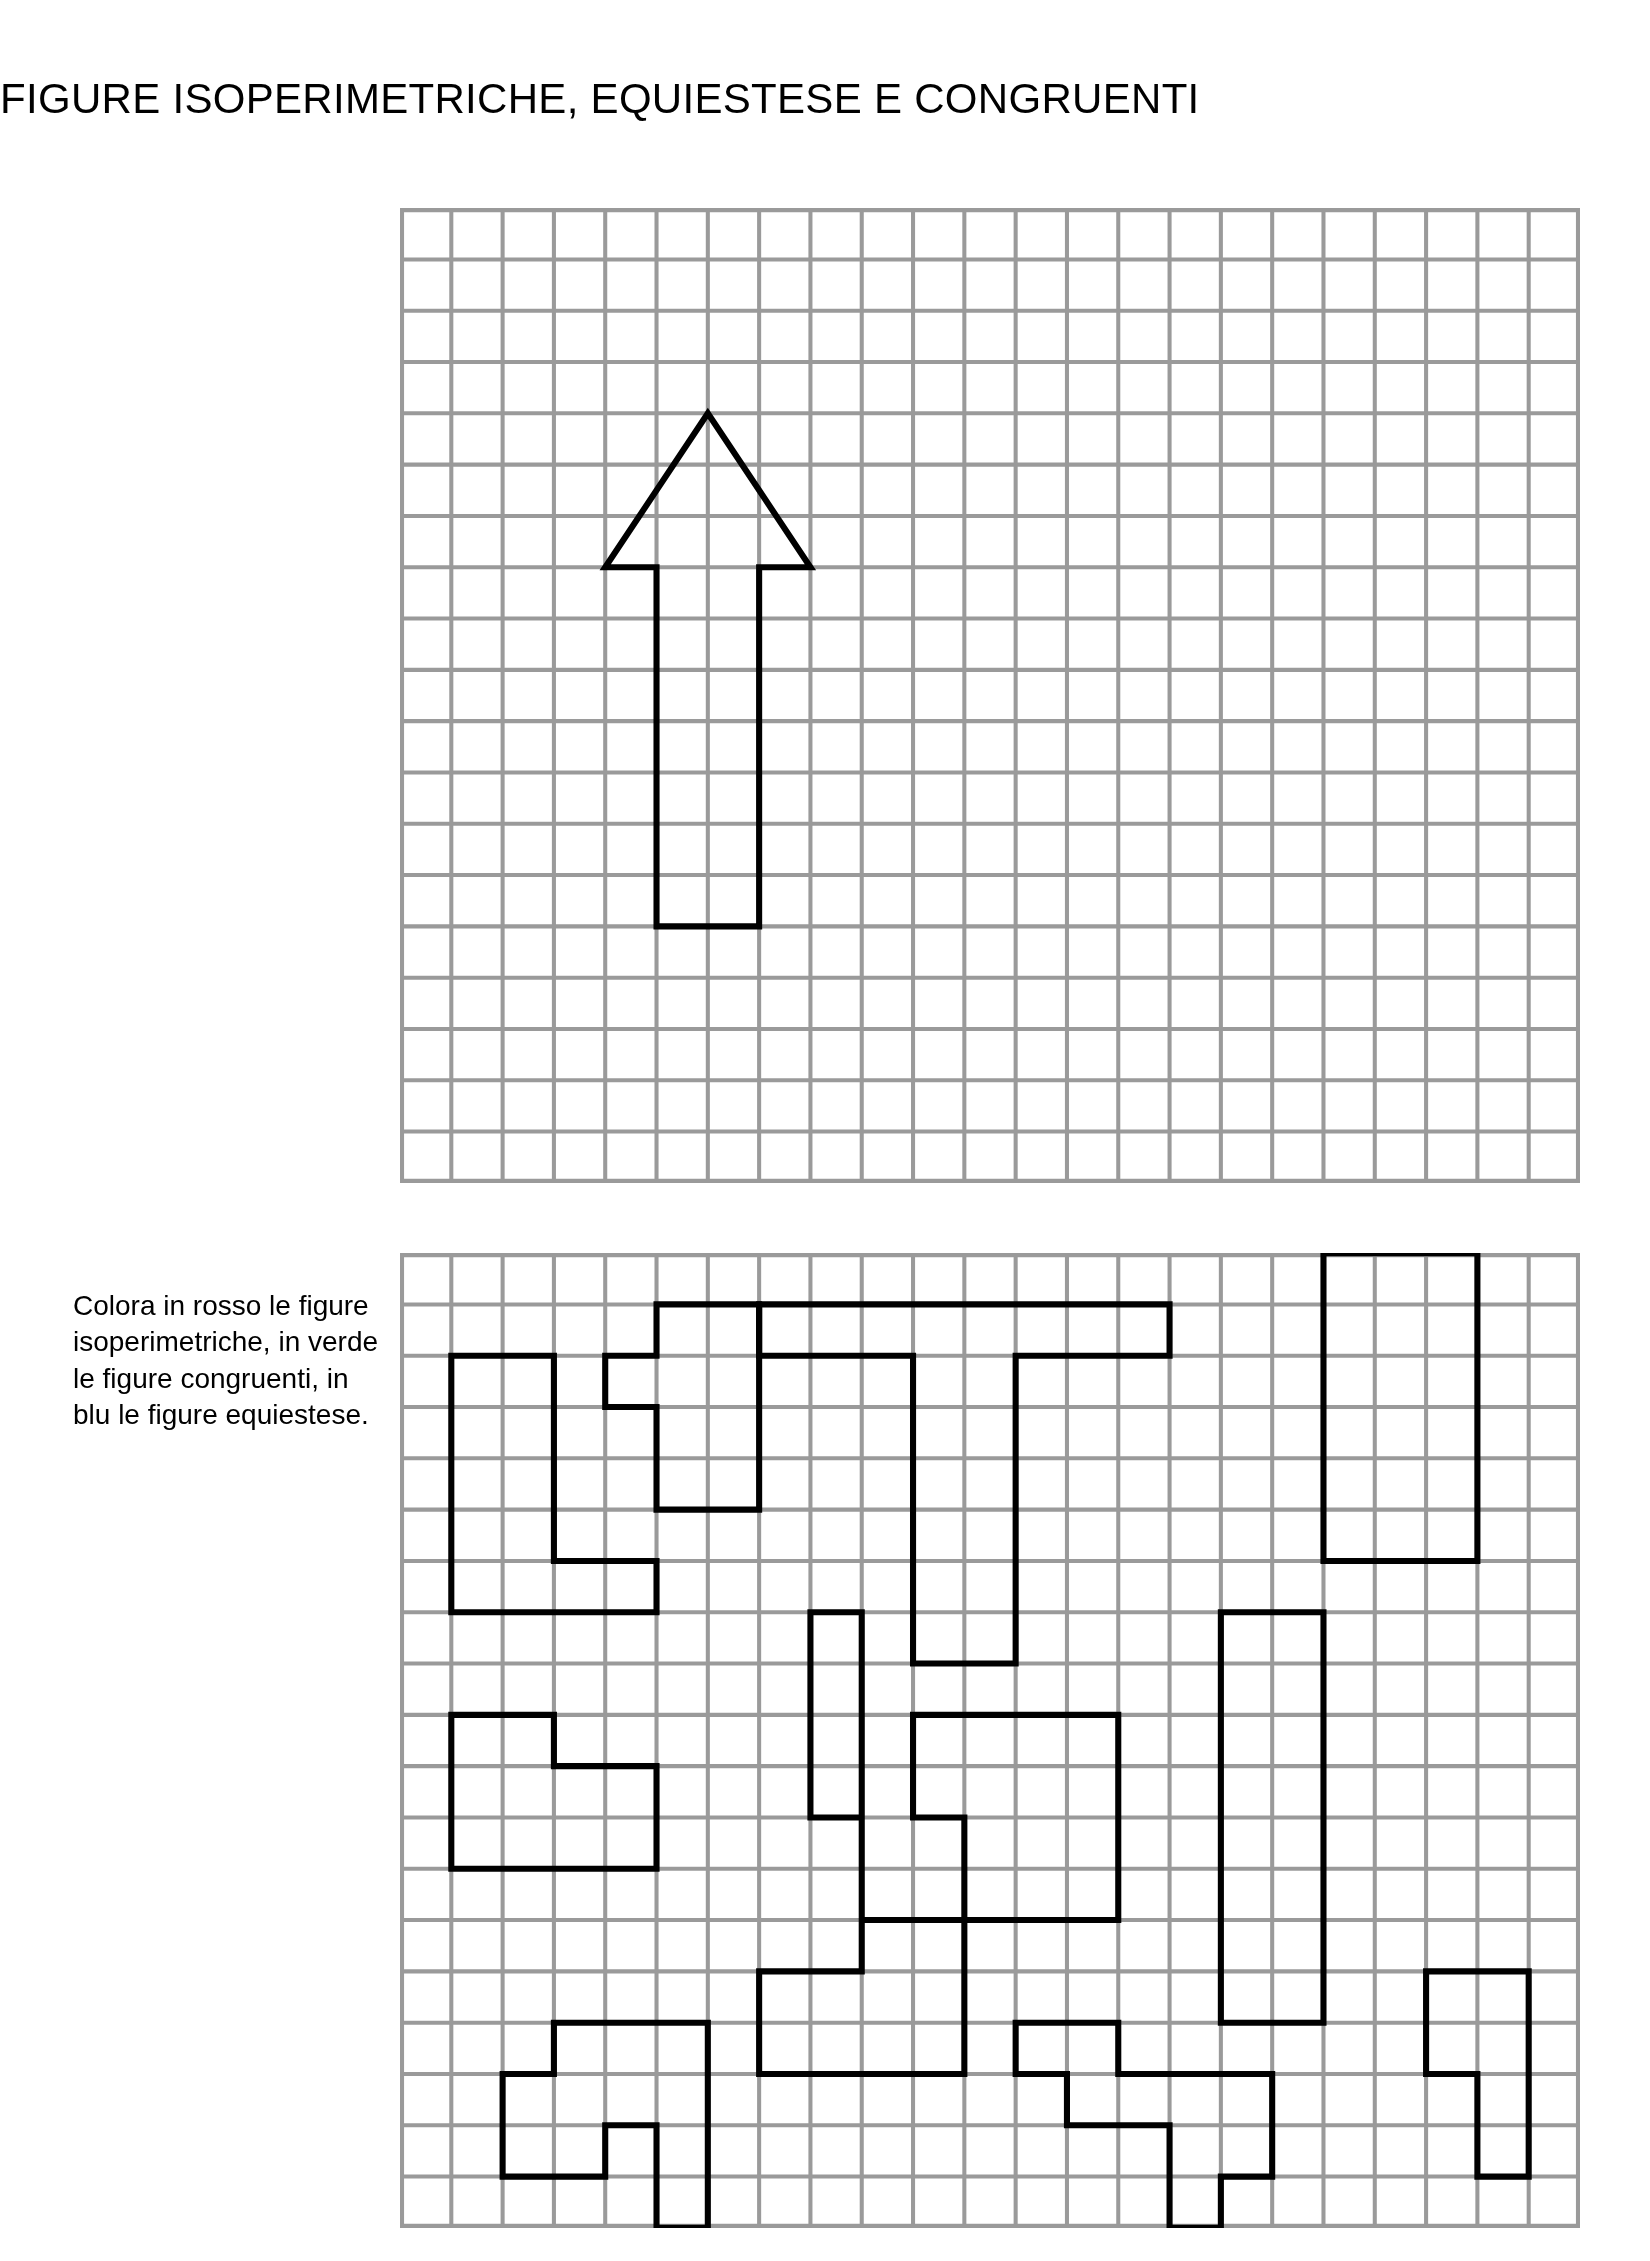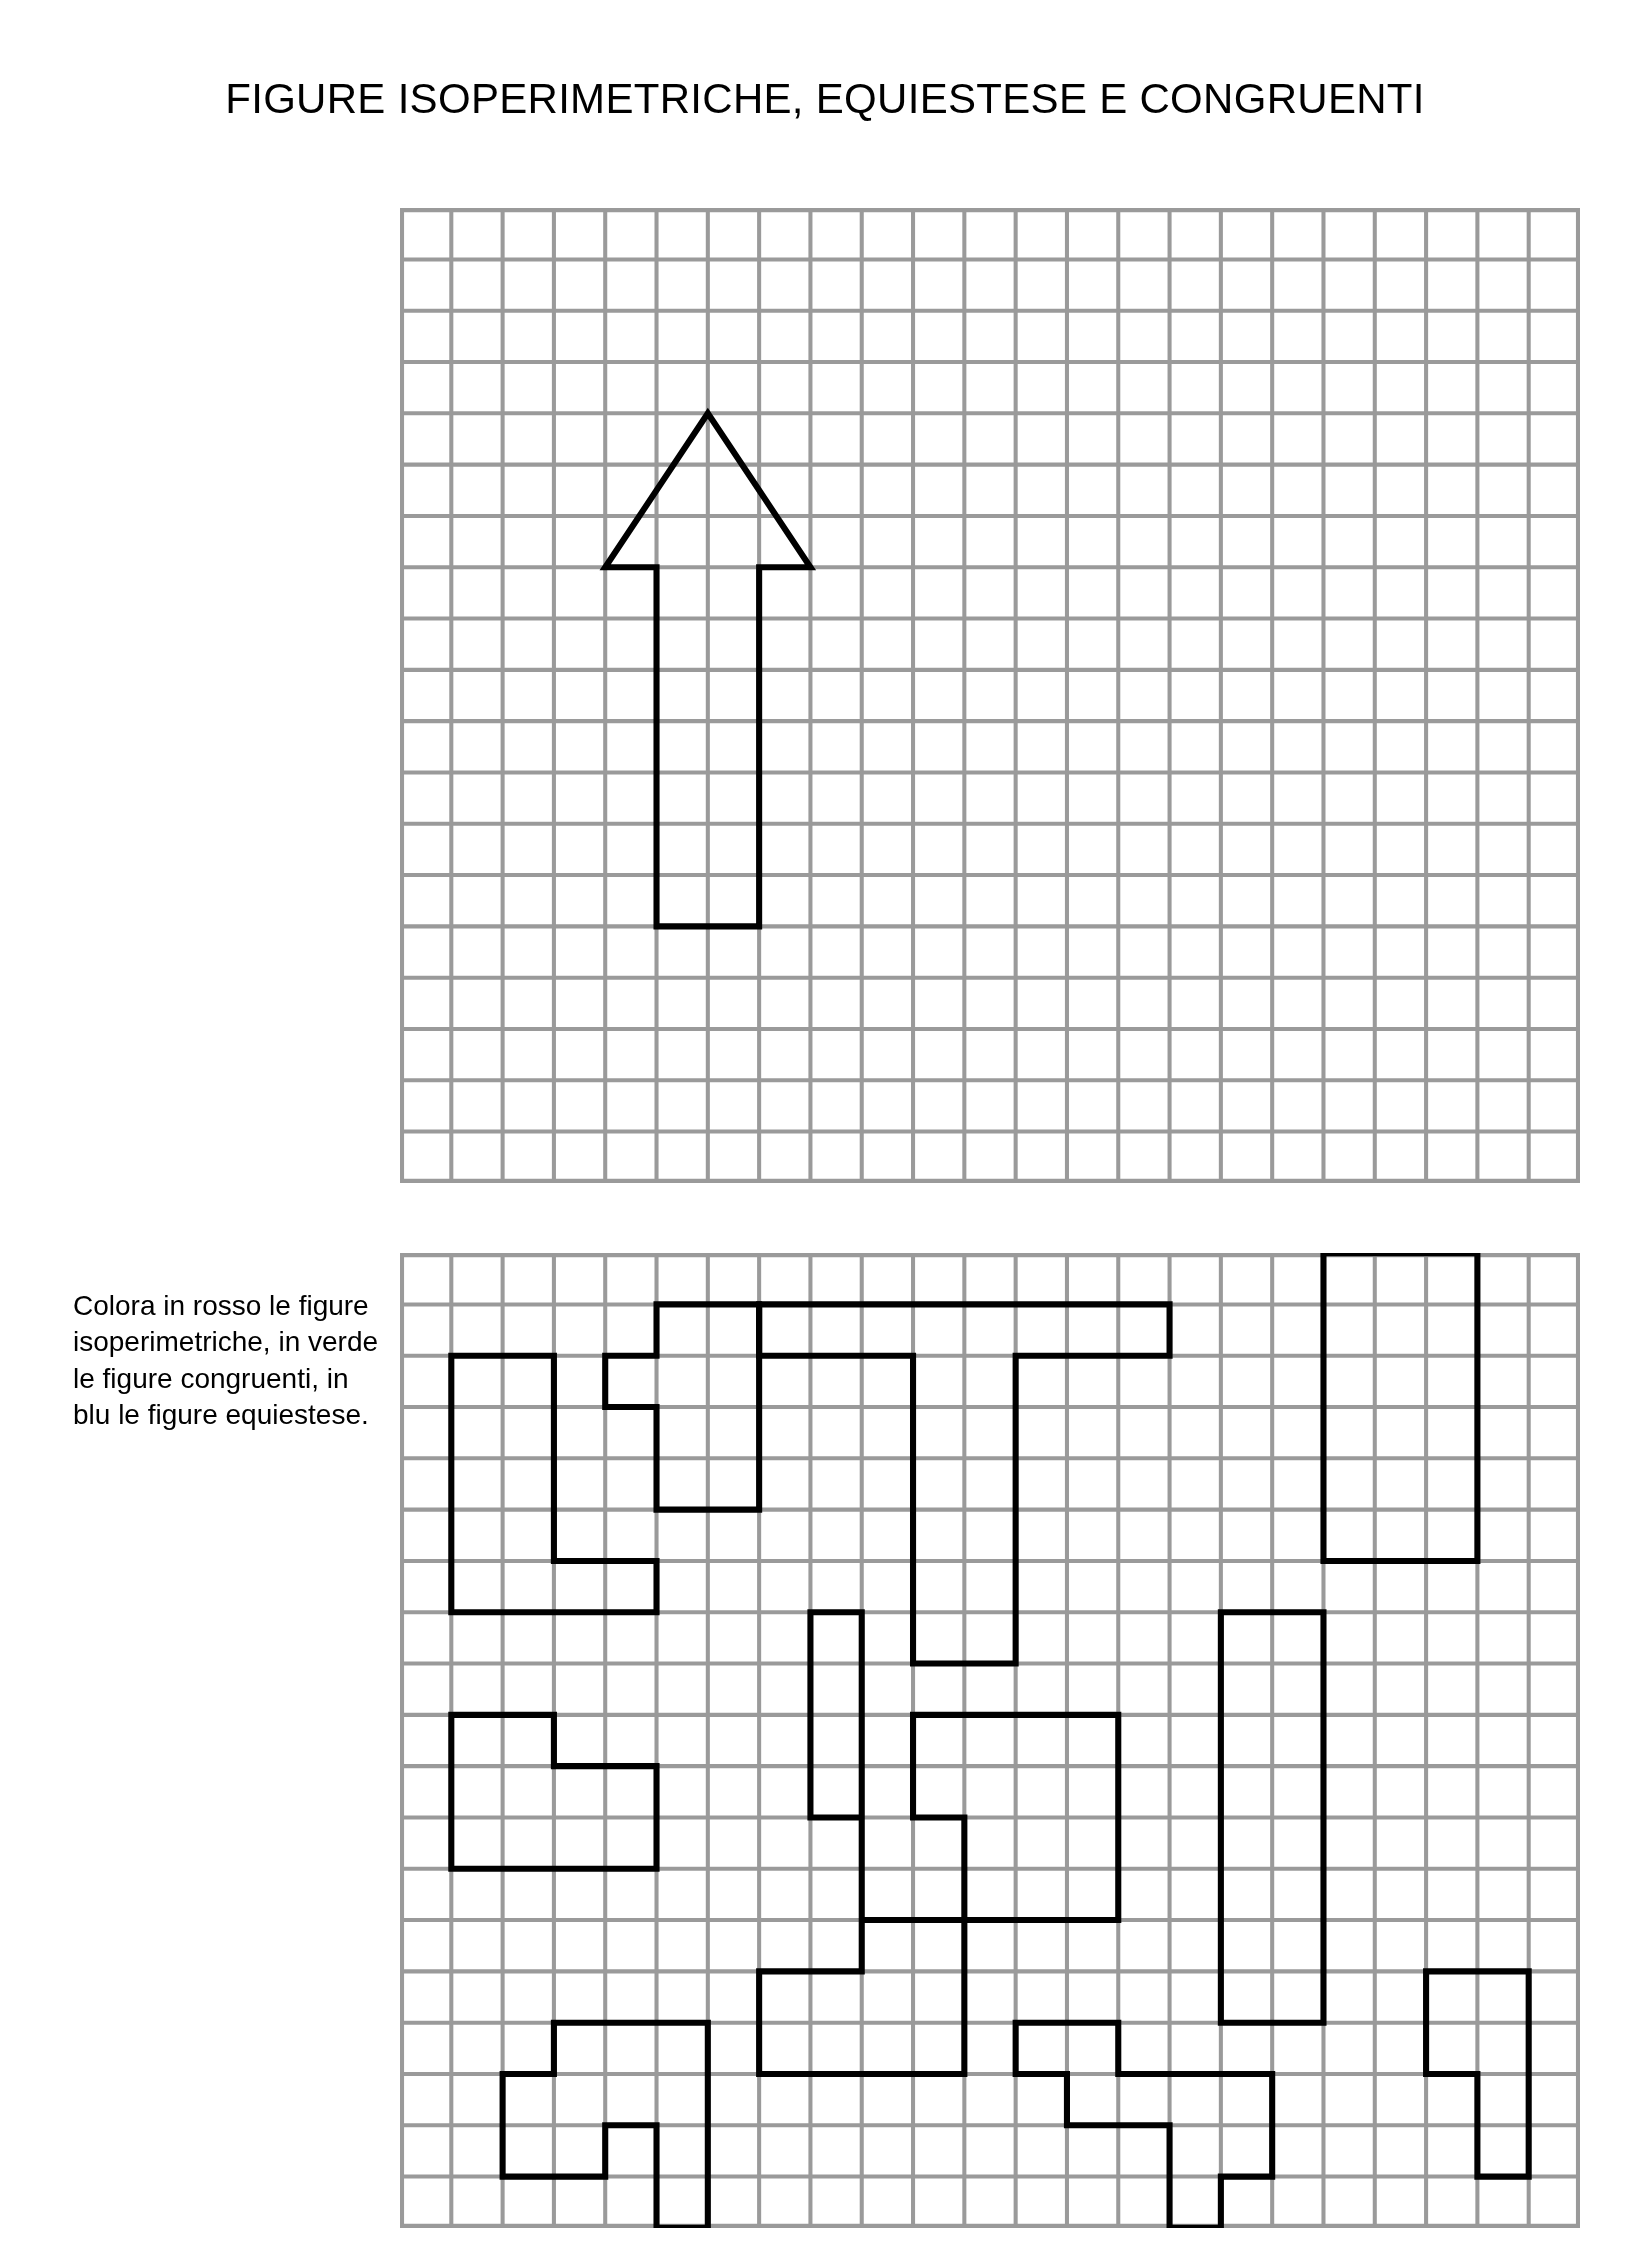--- a/index.html
+++ b/index.html
@@ -18,21 +18,20 @@
   }
   .page {
     position: absolute;
     inset: 0;
   }
   .worksheet-title {
     position: absolute;
     left: 0;
     top: 47px;
     width: 1650px;
-    text-align: center;
     font-size: 42px;
     font-weight: 400;
     letter-spacing: 0.3px;
     color: #000;
     white-space: nowrap;
   }
   .exercise {
     position: absolute;
   }
   .prompt {

